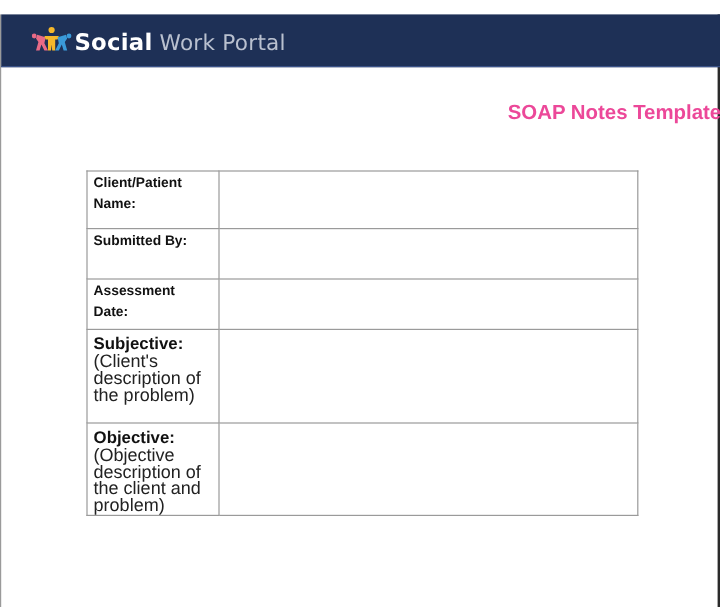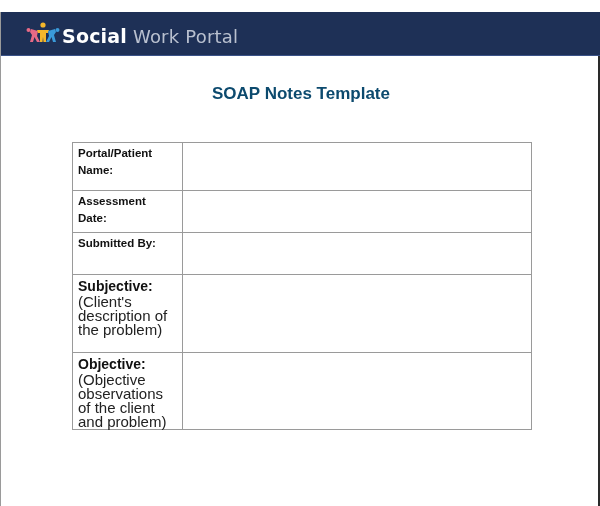--- a/index.html
+++ b/index.html
@@ -55,25 +55,25 @@
       color: #b9c0cf;
       font-weight: normal;
       font-family: "DejaVu Sans", sans-serif;
       font-size: 18px;
     }
     .doc-title {
       position: absolute;
       left: 0;
       top: 72px;
       width: 600px;
-      text-align: center;
+      text-align: right;
       font-family: "Liberation Sans", sans-serif;
       font-weight: bold;
       font-size: 17px;
-      color: #0c4a6e;
+      color: #ec4899;
     }
     table.soap {
       position: absolute;
       left: 71px;
       top: 130px;
       width: 459px;
       border-collapse: collapse;
       table-layout: fixed;
     }
     table.soap td {
@@ -136,55 +136,55 @@
       <span class="brand-strong">Social</span><span class="brand-light"> Work Portal</span>
     </div>
   </div>
 
   <div class="doc-title">SOAP Notes Template</div>
 
   <table class="soap">
     <tbody>
         <tr style="height:48px;">
       <td class="label-cell">
-        <div class="lbl-small">Portal/Patient Name:</div>
+        <div class="lbl-small">Client/Patient Name:</div>
+      </td>
+      <td class="value-cell">
+        <span class="value-input"></span>
+      </td>
+    </tr>
+    <tr style="height:42px;">
+      <td class="label-cell">
+        <div class="lbl-small">Submitted By:</div>
       </td>
       <td class="value-cell">
         <span class="value-input"></span>
       </td>
     </tr>
     <tr style="height:42px;">
       <td class="label-cell">
         <div class="lbl-small">Assessment Date:</div>
-      </td>
-      <td class="value-cell">
-        <span class="value-input"></span>
-      </td>
-    </tr>
-    <tr style="height:42px;">
-      <td class="label-cell">
-        <div class="lbl-small">Submitted By:</div>
       </td>
       <td class="value-cell">
         <span class="value-input"></span>
       </td>
     </tr>
     <tr style="height:78px;">
       <td class="label-cell">
         <div class="lbl-big">Subjective:</div>
         <div class="lbl-desc">(Client's description of the problem)</div>
       </td>
       <td class="value-cell">
         <span class="value-input"></span>
       </td>
     </tr>
     <tr style="height:76px;padding-left:20px;">
       <td class="label-cell">
         <div class="lbl-big">Objective:</div>
-        <div class="lbl-desc">(Objective observations of the client and problem)</div>
+        <div class="lbl-desc">(Objective description of the client and problem)</div>
       </td>
       <td class="value-cell">
         <span class="value-input"></span>
       </td>
     </tr>
   </tbody>
     </table>
 
 </div>
 

